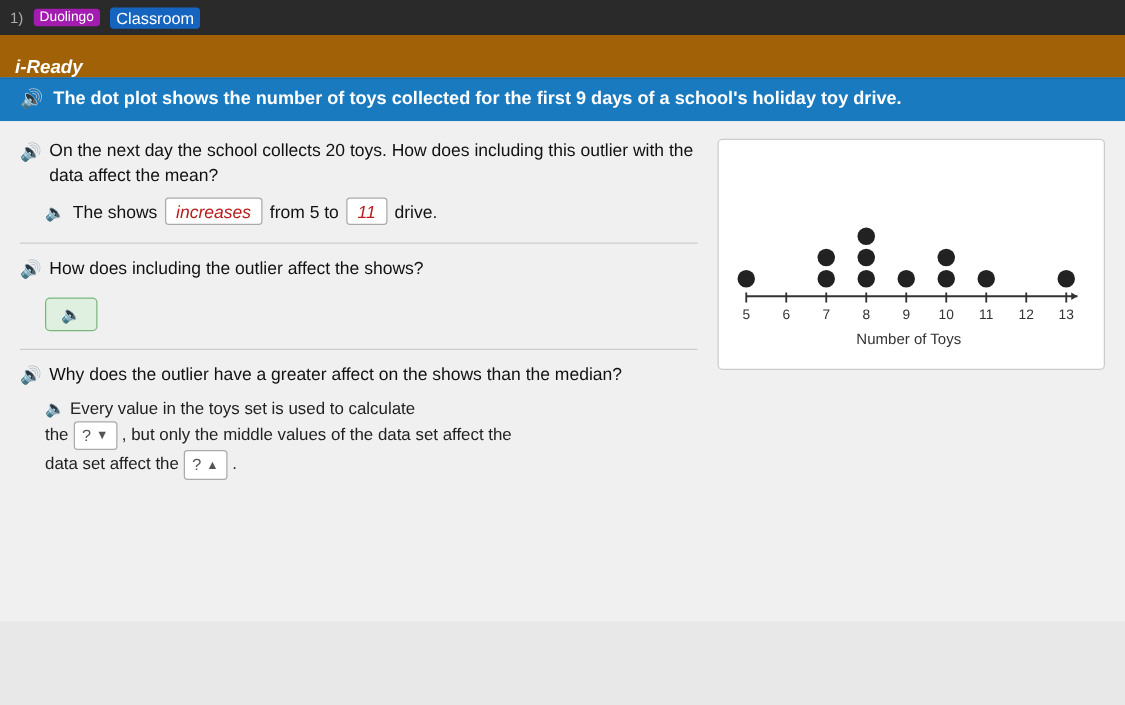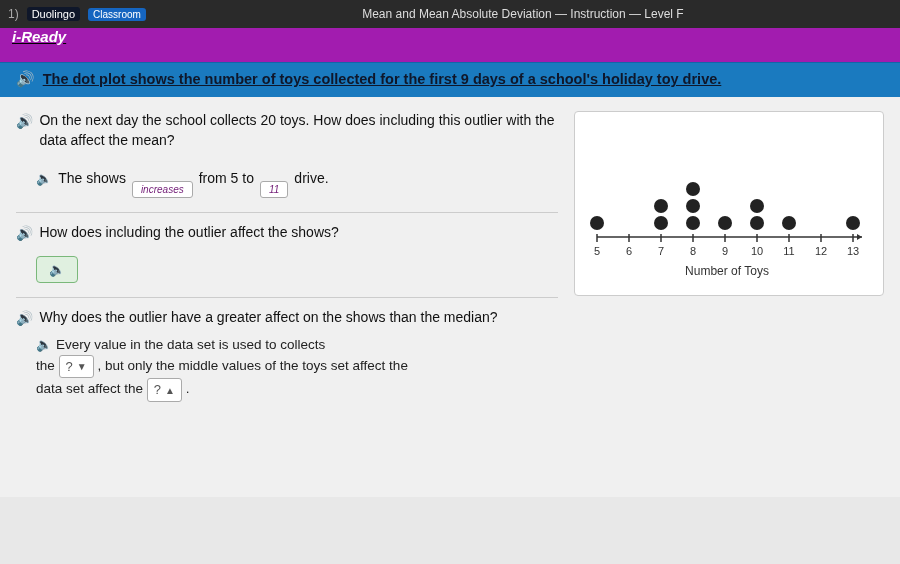--- a/index.html
+++ b/index.html
@@ -17,26 +17,25 @@
       background: #2a2a2a;
       height: 28px;
       display: flex;
       align-items: center;
       padding: 0 8px;
       gap: 8px;
     }
 
     
     #iready-header {
-      background: #a21caf;
+      background: #a16207;
       height: 34px;
       display: flex;
-      align-items: flex-start;
+      align-items: flex-end;
       padding: 0 12px;
-      text-decoration: underline;
     }
 
     
     #question-header {
       background: #1a7abf;
       padding: 6px 16px 8px 16px;
       border-top: 1px solid #1565a8;
     }
 
     
@@ -80,24 +79,23 @@
       font-size: 14px;
       color: #111;
       padding-left: 20px;
       margin-top: 6px;
     }
     .answer-box {
       background: #fff;
       border: 1.5px solid #aaa;
       border-radius: 3px;
       padding: 2px 8px;
-      font-size: 10px;
-      color: #701a75;
+      font-size: 14px;
+      color: #b91c1c;
       font-style: italic;
-      margin-top: 23px;
     }
 
     
     .divider {
       border: none;
       border-top: 1.5px solid #ccc;
       margin: 10px 0;
     }
 
     
@@ -184,33 +182,32 @@
     #dot-plot-svg {
       width: 100%;
       height: 100%;
     }
   </style>
 </head>
 <body>
 
 <div id="top-bar">
   <span style="color:#aaa;font-size:12px;">1)</span>
-  <span style="background:#0f172a;color:#fff;font-size:11px;padding:1px 5px;border-radius:3px;">Duolingo</span>
-  <span style="background:#1565C0;color:#fff;font-size:10px;padding:1px 5px;border-radius:3px;">Classroom</span>
-  <span style="color:#ddd;font-size:12px;flex:1;text-align:center;">Mean and Mean Absolute Deviation — Instruction — Level F</span>
+  <span style="background:#a21caf;color:#fff;font-size:11px;padding:1px 5px;border-radius:3px;">Duolingo</span>
+  <span style="background:#1565C0;color:#fff;font-size:13px;padding:1px 5px;border-radius:3px;">Classroom</span>
 </div>
 
 <div id="iready-header">
   <span style="color:#fff;font-size:15px;font-weight:bold;font-style:italic;">i-Ready</span>
 </div>
 
 <div id="question-header">
   <div style="display:flex;align-items:flex-start;gap:8px;">
     <span style="color:#fff;font-size:15px;margin-top:1px;">🔊</span>
-    <span style="color:#0f172a;font-size:14.5px;font-weight:bold;line-height:1.4;text-decoration:underline;">The dot plot shows the number of toys collected for the first 9 days of a school's holiday toy drive.</span>
+    <span style="color:#ffffff;font-size:14.5px;font-weight:bold;line-height:1.4;">The dot plot shows the number of toys collected for the first 9 days of a school's holiday toy drive.</span>
   </div>
 </div>
 
 <div id="main-content">
 
   <div id="left-column">
 
     <div class="question-block">
       <div class="question-text">
         <span class="speaker-icon">🔊</span>
@@ -242,28 +239,28 @@
 
     <hr class="divider">
 
     <div class="question-block">
       <div class="q3-text">
         <span class="speaker-icon">🔊</span>
         <span>Why does the outlier have a greater affect on the shows than the median?</span>
       </div>
       <div class="q3-answer">
         <span style="font-size:13px;">🔈</span>
-        <span>Every value in the data set is used to collects</span>
+        <span>Every value in the toys set is used to calculate</span>
         <br>
         <span>the</span>
         <span class="dropdown-inline">
           <span>?</span>
           <span class="arrow-down">▼</span>
         </span>
-        <span>, but only the middle values of the toys set affect the</span>
+        <span>, but only the middle values of the data set affect the</span>
         <br>
         <span>data set affect the </span>
         <span class="dropdown-inline-up">
           <span>?</span>
           <span class="arrow-up">▲</span>
         </span>
         <span>.</span>
       </div>
     </div>
 

